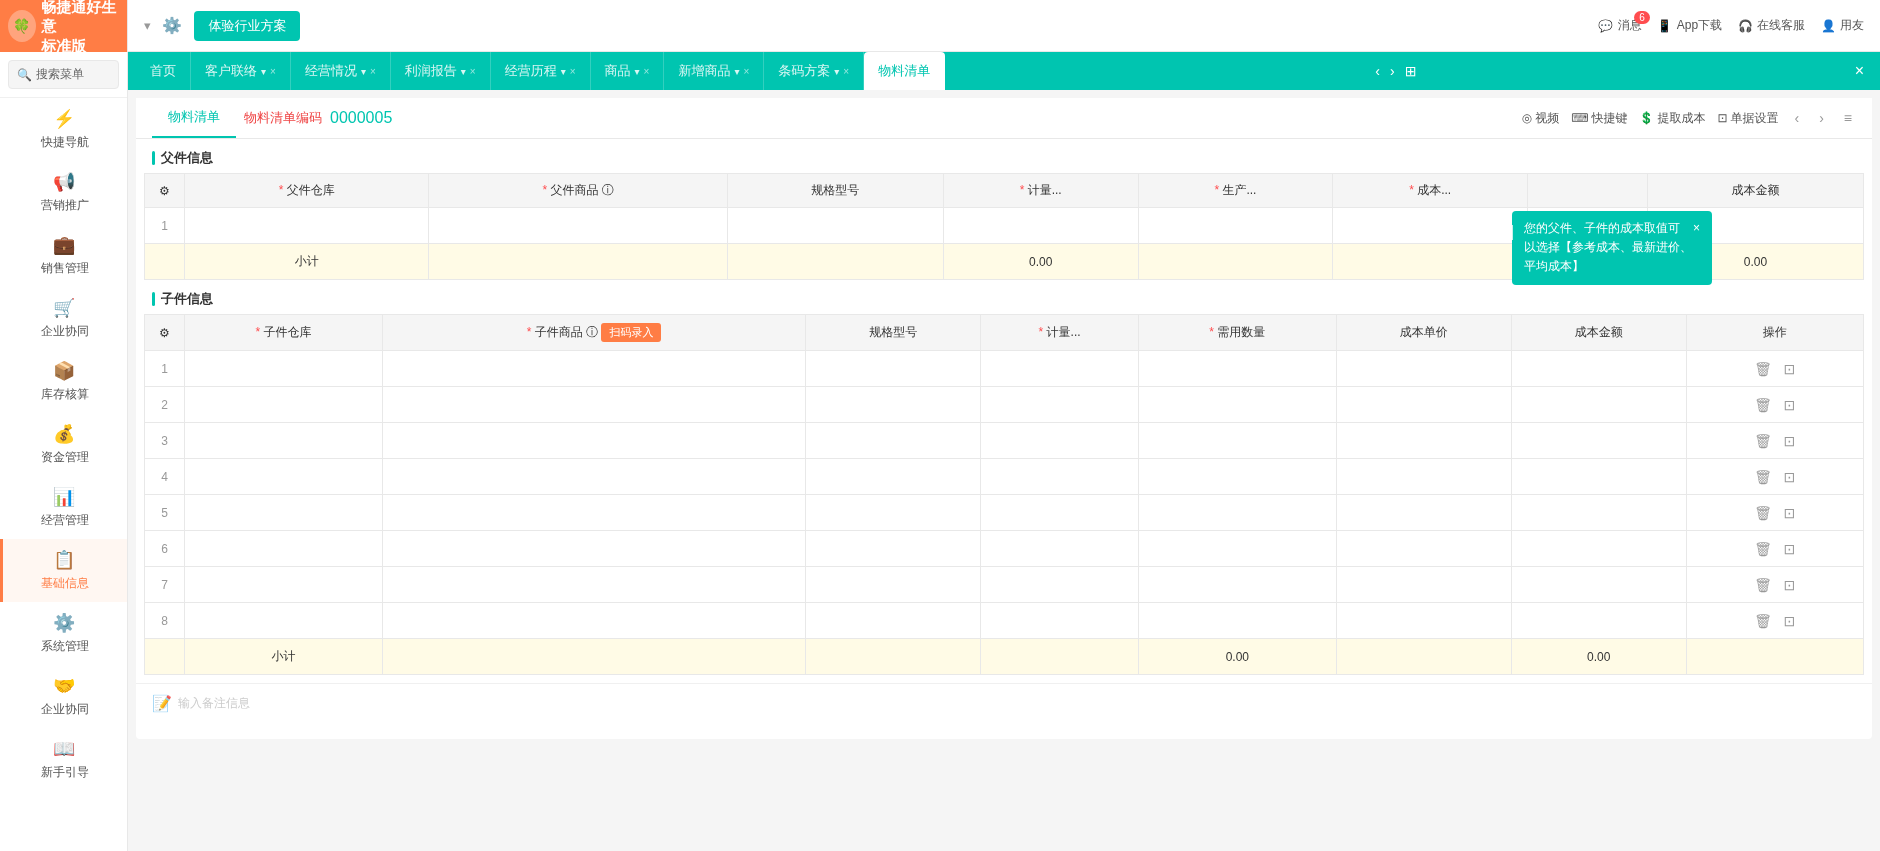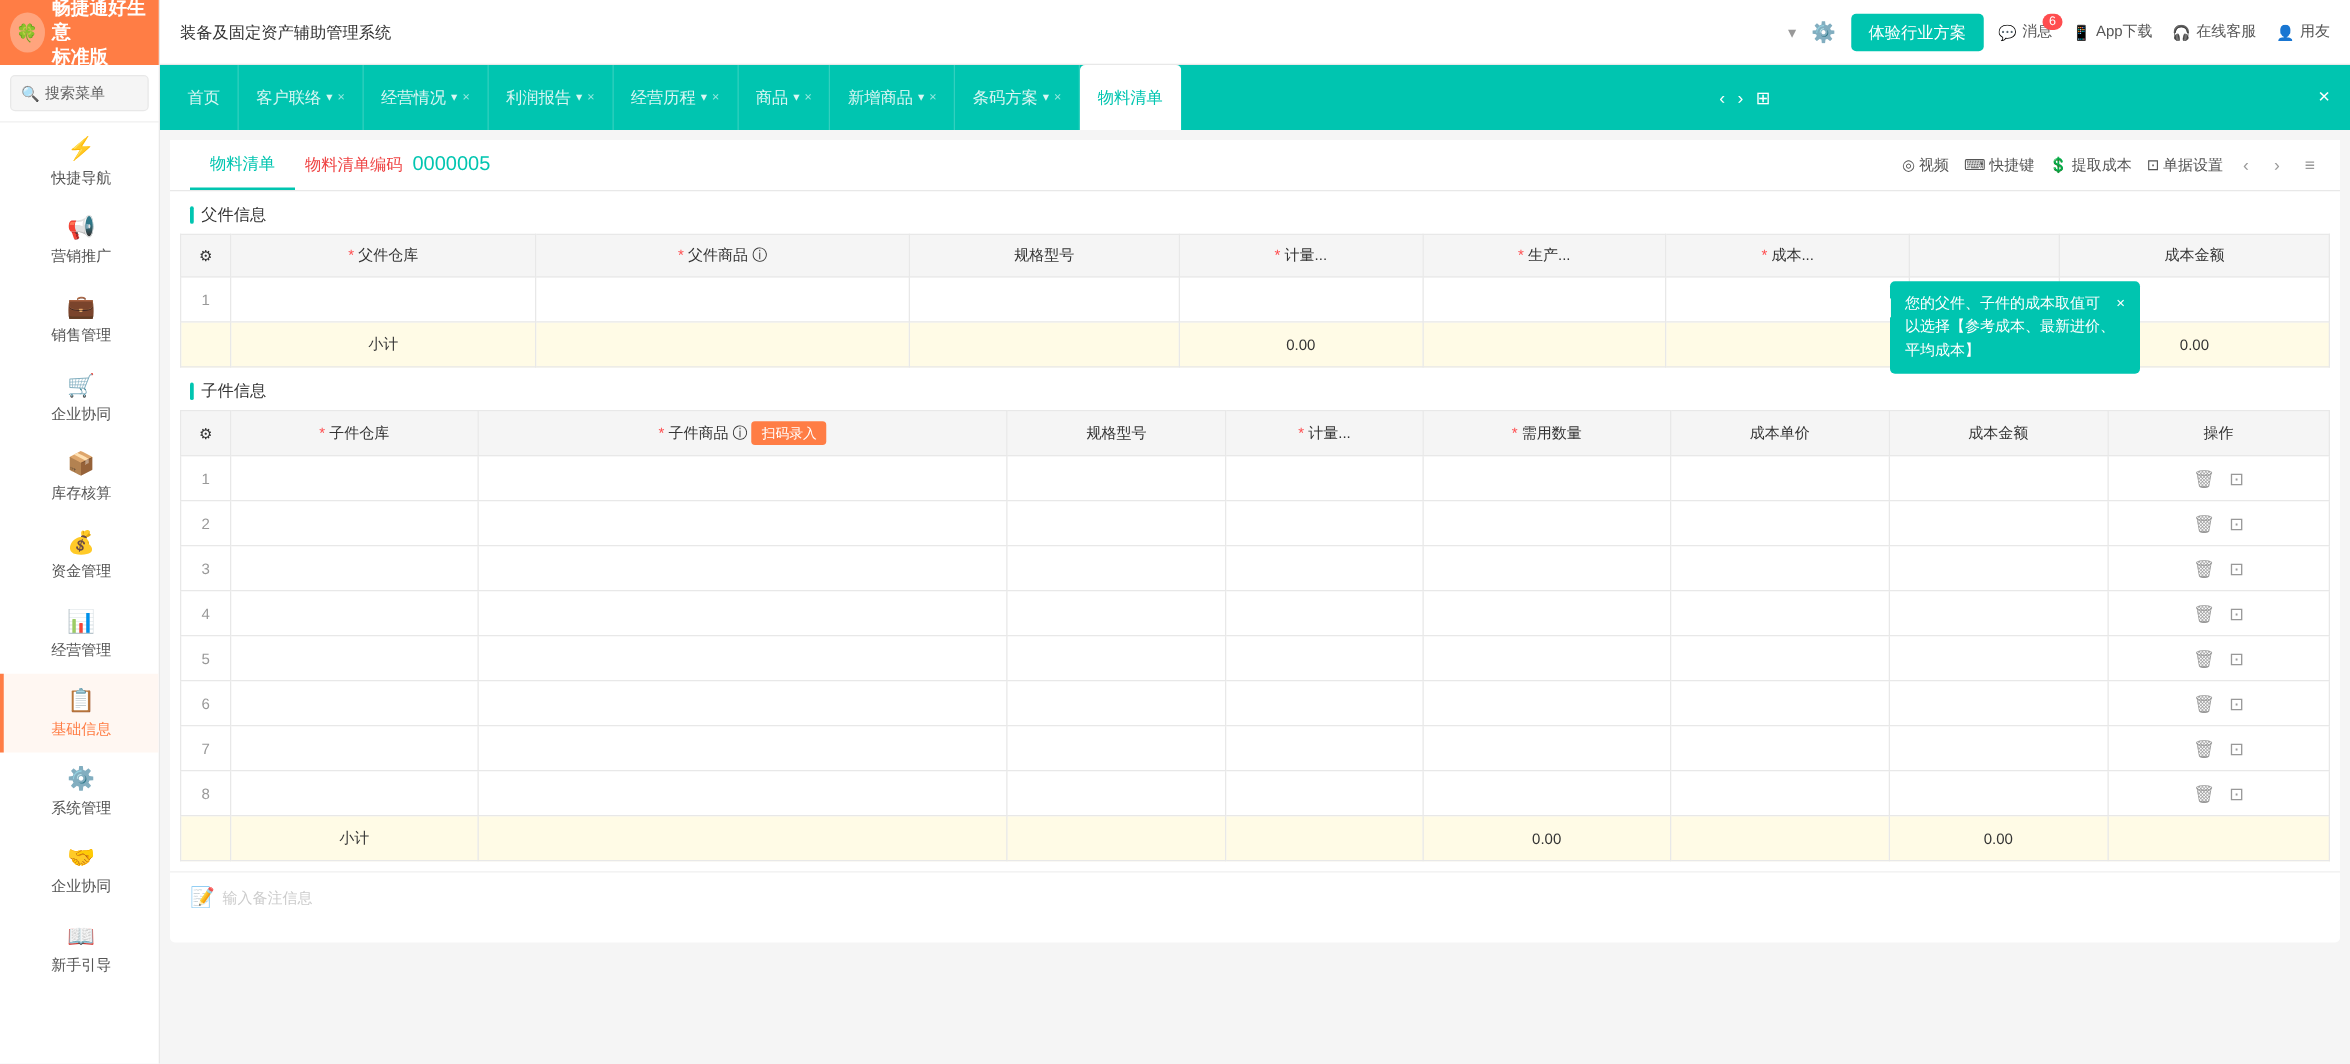--- a/index.html
+++ b/index.html
@@ -102,21 +102,21 @@
       position: absolute;
       top: -6px;
       right: -8px;
     }
 
     
     .nav-tabs {
       background: #00c5b0;
       display: flex;
       align-items: center;
-      height: 52px;
+      height: 38px;
       padding: 0 8px;
       overflow: hidden;
     }
     .nav-tab {
       display: flex;
       align-items: center;
       gap: 4px;
       padding: 0 14px;
       height: 100%;
       color: rgba(255,255,255,0.85);
@@ -170,21 +170,21 @@
       gap: 12px;
       font-size: 12px;
       color: #555;
     }
     .sub-tab-action { display: flex; align-items: center; gap: 3px; cursor: pointer; color: #555; }
 
     
     .section-header {
       padding: 10px 16px 6px 16px;
       font-size: 13px;
-      font-weight: 400;
+      font-weight: 700;
       color: #333;
       display: flex;
       align-items: center;
       gap: 6px;
     }
     .section-header::before {
       content: '';
       display: inline-block;
       width: 3px;
       height: 14px;
@@ -335,21 +335,20 @@
     <div class="sidebar-item">
       <span class="item-icon">📖</span>
       <span>新手引导</span>
     </div>
   </nav>
 </div>
 
 <div class="main">
 
   <div class="topbar">
-    <span class="topbar-title">装备及固定资产辅助管理系统</span>
     <span style="color:#999;">▾</span>
     <span class="topbar-settings">⚙️</span>
     <button class="topbar-trial-btn">体验行业方案</button>
     <div class="topbar-right">
       <div class="topbar-right-item">
         <span>💬</span>
         <span>消息</span>
         <span class="badge">6</span>
       </div>
       <div class="topbar-right-item">

